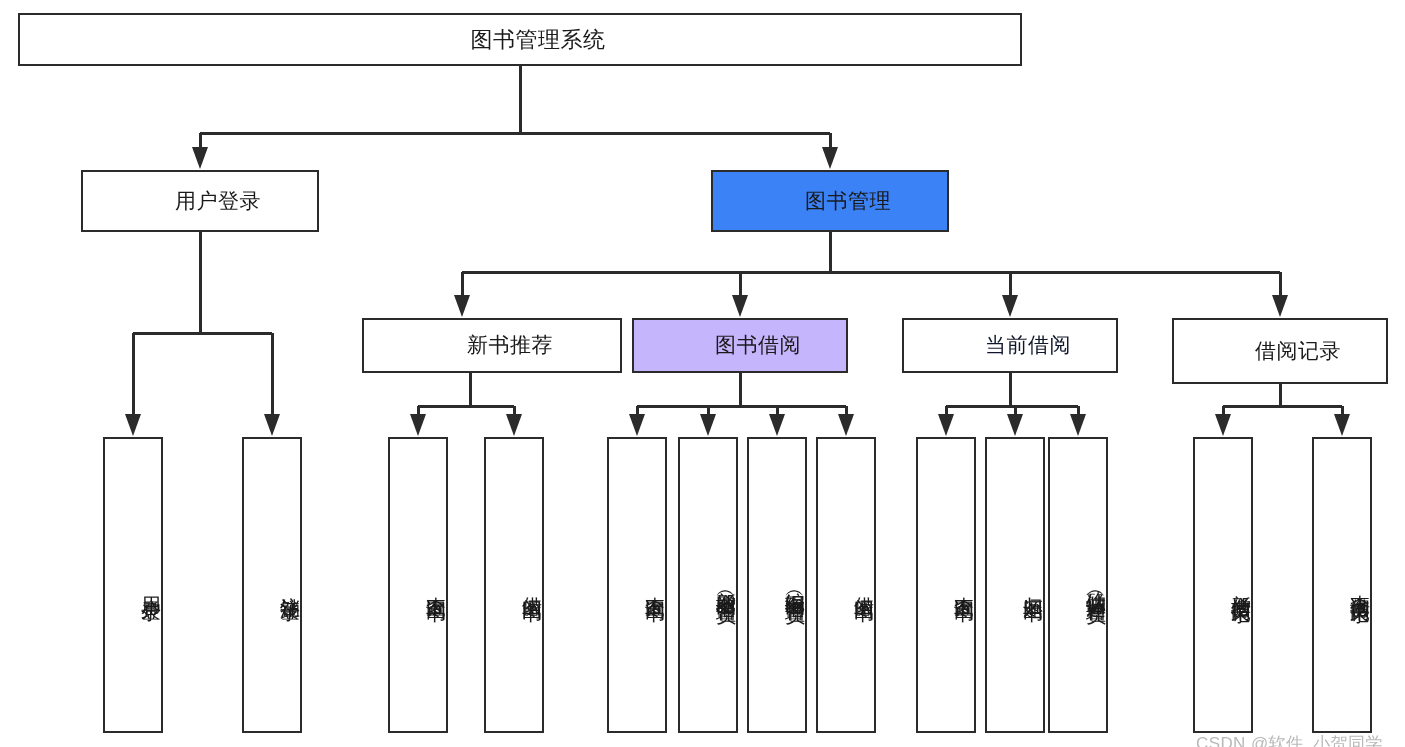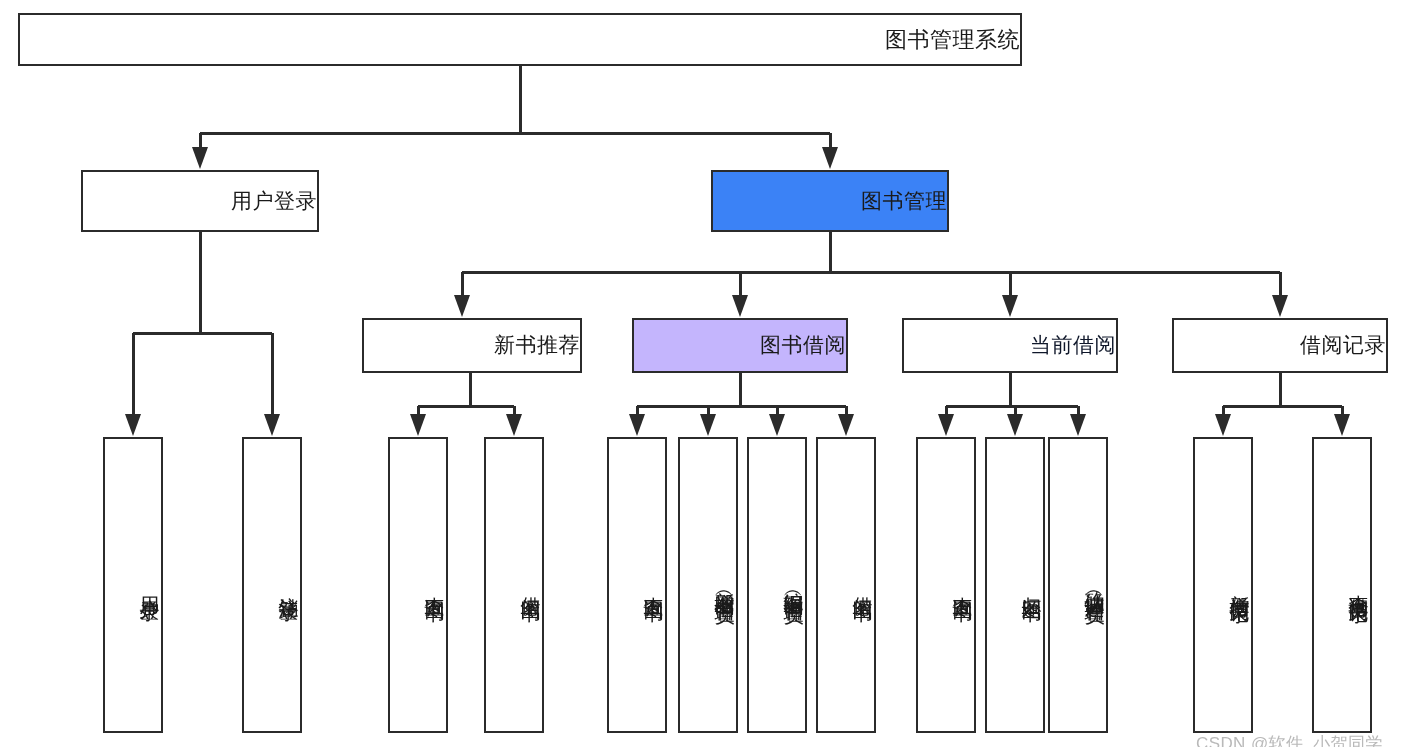--- a/index.html
+++ b/index.html
@@ -24,21 +24,21 @@
     width: 1405px;
     height: 747px;
   }
   .node {
     position: absolute;
     box-sizing: border-box;
     background: #ffffff;
     border: 2px solid #2b2b2b;
     display: flex;
     align-items: center;
-    justify-content: flex-end;
+    justify-content: center;
     overflow: hidden;
     padding-left: 36px;
   }
   .node .node-label {
     color: #1a1a1a;
     line-height: 1.16;
     text-align: center;
     white-space: nowrap;
   }
   .node.horizontal .node-label {
@@ -142,30 +142,30 @@
   <div id="nodes-layer">
       <div class="node horizontal root" style="left: 18px; top: 13px; width: 1004px; height: 53px; border-color: rgb(43, 43, 43); background: rgb(255, 255, 255);">
         <span class="node-label" style="color: rgb(26, 26, 26);">图书管理系统</span>
       </div>
       <div class="node horizontal" style="left: 81px; top: 170px; width: 238px; height: 62px; border-color: rgb(43, 43, 43); background: rgb(255, 255, 255);">
         <span class="node-label" style="color: rgb(26, 26, 26);">用户登录</span>
       </div>
       <div class="node horizontal" style="left: 711px; top: 170px; width: 238px; height: 62px; border-color: rgb(43, 43, 43); background: #3b82f6;">
         <span class="node-label" style="color: rgb(26, 26, 26);">图书管理</span>
       </div>
-      <div class="node horizontal" style="left: 362px; top: 318px; width: 220px; height: 55px; border-color: rgb(43, 43, 43); background: rgb(255, 255, 255);">
+      <div class="node horizontal" style="left: 362px; top: 318px; width: 260px; height: 55px; border-color: rgb(43, 43, 43); background: rgb(255, 255, 255);">
         <span class="node-label" style="color: rgb(26, 26, 26);">新书推荐</span>
       </div>
       <div class="node horizontal" style="left: 632px; top: 318px; width: 216px; height: 55px; border-color: rgb(43, 43, 43); background: #c4b5fd;">
         <span class="node-label" style="color: rgb(26, 26, 26);">图书借阅</span>
       </div>
       <div class="node horizontal" style="left: 902px; top: 318px; width: 216px; height: 55px; border-color: rgb(43, 43, 43); background: rgb(255, 255, 255);">
         <span class="node-label" style="color: #0f172a;">当前借阅</span>
       </div>
-      <div class="node horizontal" style="left: 1172px; top: 318px; width: 216px; height: 55px; border-color: rgb(43, 43, 43); background: rgb(255, 255, 255);">
+      <div class="node horizontal" style="left: 1172px; top: 318px; width: 216px; height: 66px; border-color: rgb(43, 43, 43); background: rgb(255, 255, 255);">
         <span class="node-label" style="color: rgb(26, 26, 26);">借阅记录</span>
       </div>
       <div class="node vertical" style="left: 103px; top: 437px; width: 60px; height: 296px; border-color: rgb(43, 43, 43); background: rgb(255, 255, 255);">
         <span class="node-label" style="color: rgb(26, 26, 26);">用户登录</span>
       </div>
       <div class="node vertical" style="left: 242px; top: 437px; width: 60px; height: 296px; border-color: rgb(43, 43, 43); background: rgb(255, 255, 255);">
         <span class="node-label" style="color: rgb(26, 26, 26);">注销登录</span>
       </div>
       <div class="node vertical" style="left: 388px; top: 437px; width: 60px; height: 296px; border-color: rgb(43, 43, 43); background: rgb(255, 255, 255);">
         <span class="node-label" style="color: rgb(26, 26, 26);">查询图书</span>

